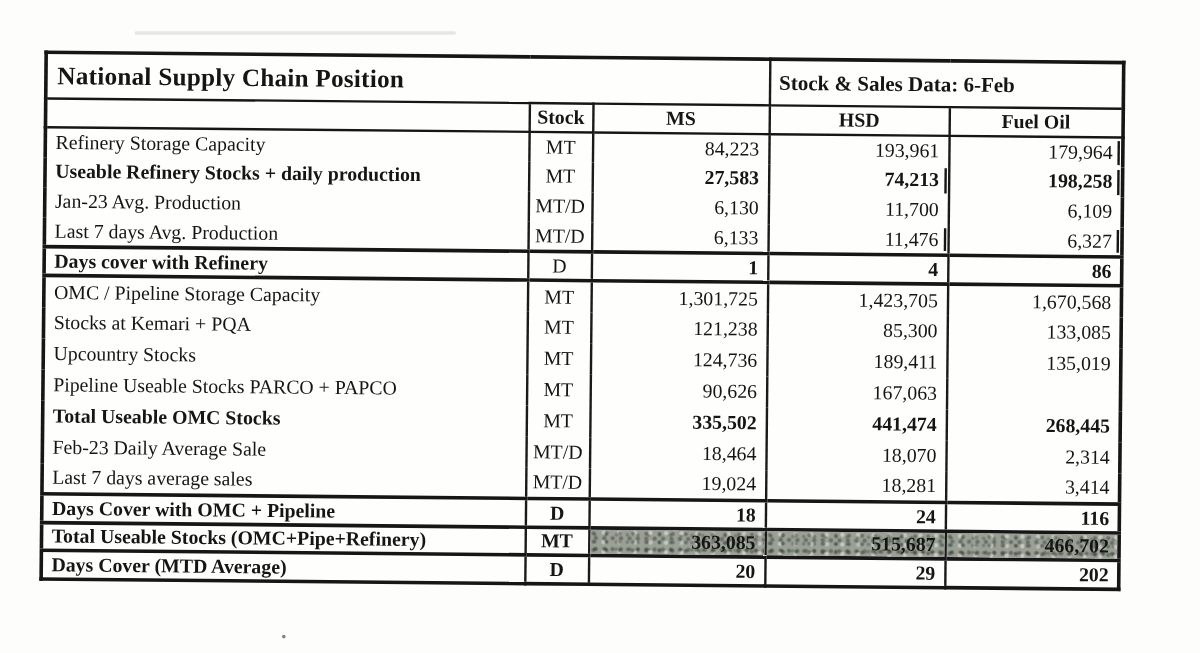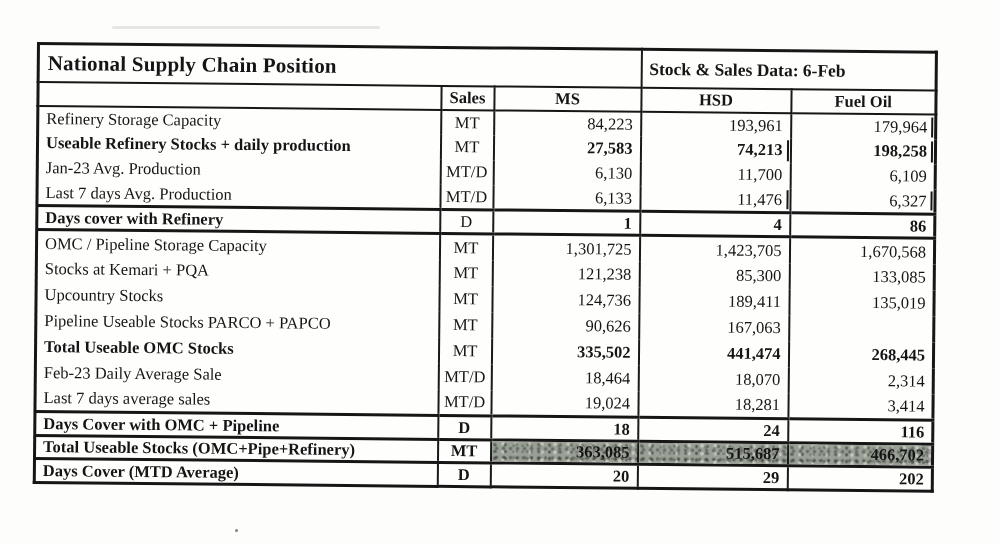--- a/index.html
+++ b/index.html
@@ -105,21 +105,21 @@
           <col class="c-hsd">
           <col class="c-fuel">
       </colgroup>
       <tbody>
         <tr class="title-row h-title">
           <td class="title-cell" colspan="3">National Supply Chain Position</td>
           <td class="subtitle-cell" colspan="2">Stock &amp; Sales Data: 6-Feb</td>
         </tr>
         <tr class="header-row h-head">
           <td class="lbl"></td>
-          <td>Sales</td>
+          <td>Stock</td>
           <td>MS</td>
           <td>HSD</td>
           <td>Fuel Oil</td>
         </tr>
 
         <tr class="h-25">
           <td class="lbl">Refinery Storage Capacity</td>
           <td class="unit">MT</td>
           <td class="val">84,223</td>
           <td class="val">193,961</td>

